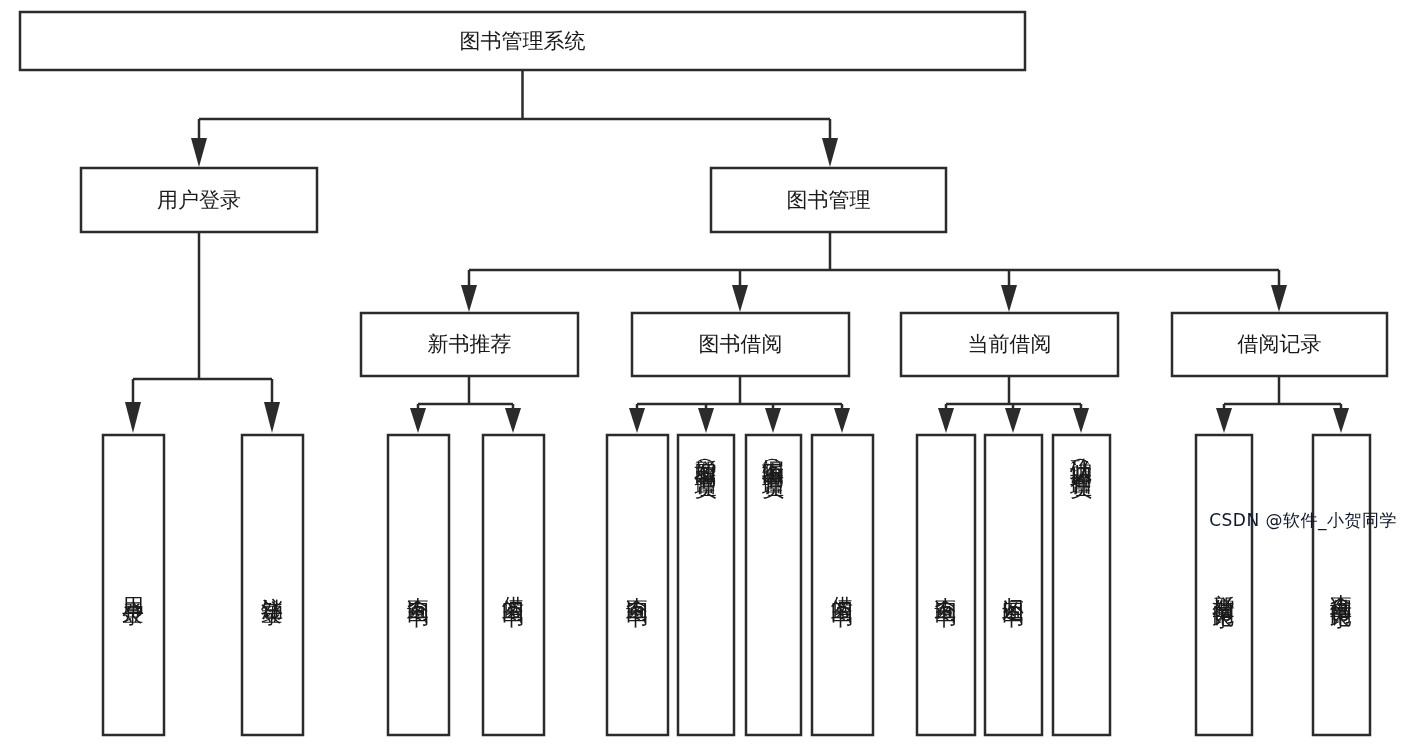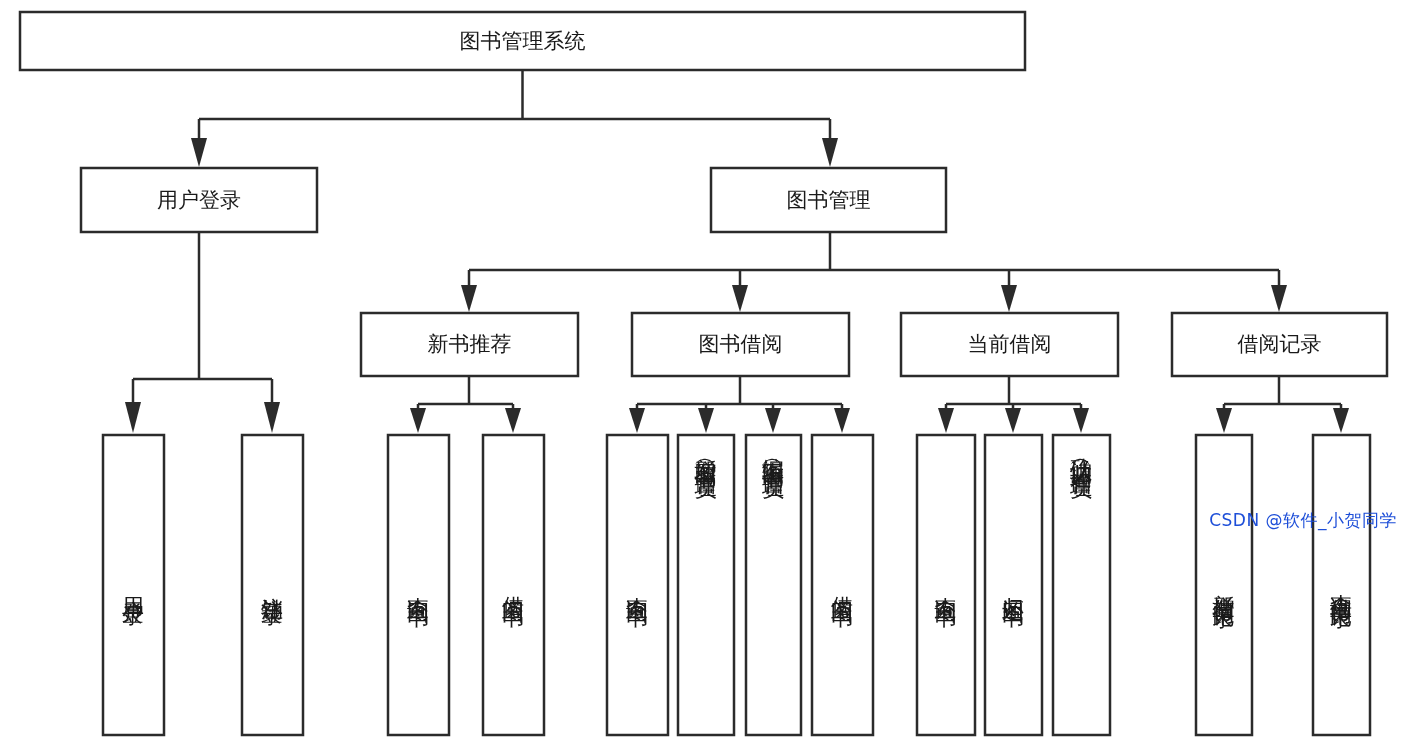--- a/index.html
+++ b/index.html
@@ -69,21 +69,21 @@
   }
   .leaf-label.centered {
     align-self: center;
   }
   #watermark {
     position: absolute;
     right: 8px;
     bottom: 6px;
     font-family: "DejaVu Sans", "Liberation Sans", sans-serif;
     font-size: 17px;
-    color: #1d4ed8;
+    color: #0f172a;
     letter-spacing: 0.5px;
     user-select: none;
   }
 </style>
 </head>
 <body>
 
 <div id="diagram-root">
 
   <svg id="flow" viewBox="0 0 1405 747">

